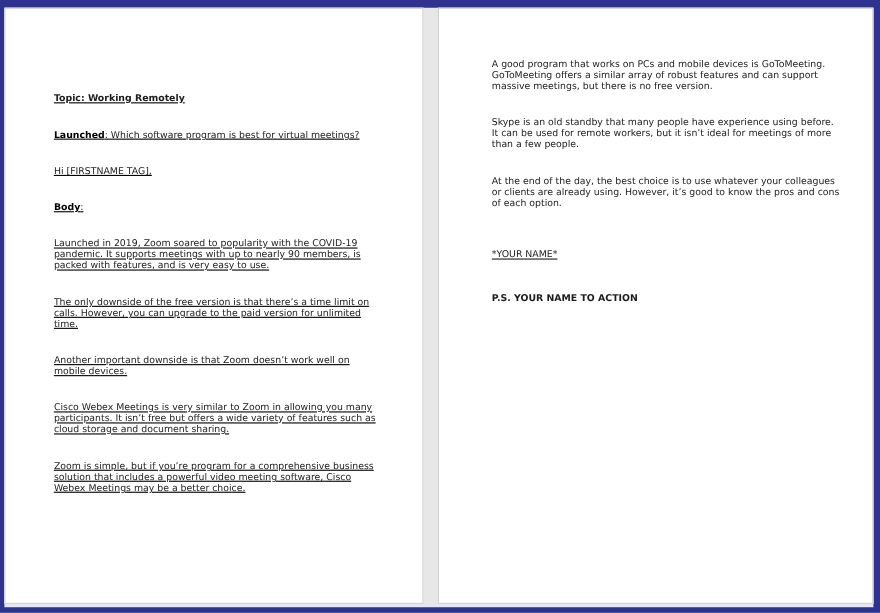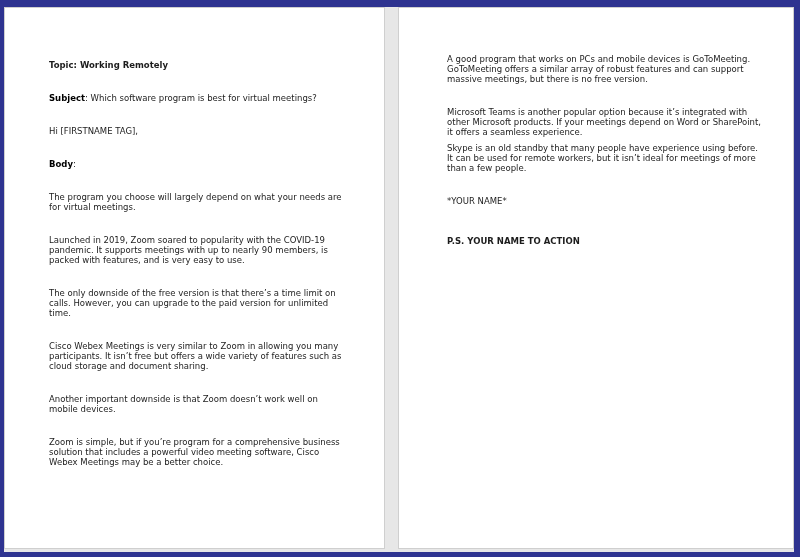--- a/index.html
+++ b/index.html
@@ -28,21 +28,22 @@
     height: calc(100% - 3px); 
   }
   .page {
     box-sizing: border-box;
     background: var(--page, #ffffff);
     border: 1px solid #cfcfcf;
     overflow: hidden;
   }
   .page-left {
     width: 387px;
-    padding: 52px 40px 0 44px;
+    padding: 77px 40px 0 44px;
+    text-decoration: underline;
   }
   .gutter {
     width: 13px;
   }
   .page-right {
     width: 402px;
     padding: 46px 28px 0 48px;
   }
   .page p {
     margin: 0 0 23px 0;
@@ -51,46 +52,45 @@
     letter-spacing: 0px;
     color: var(--text, #1c1c1c);
   }
   .bold, .page b {
     font-weight: bold;
     color: #000000;
   }
   
   .mb-s  { margin-bottom: 6px  !important; }
   .mb-m  { margin-bottom: 19px !important; }
-  .mb-l  { margin-bottom: 30px !important; }
+  .mb-l  { margin-bottom: 30px !important; text-decoration: underline; }
   .mb-xl { margin-bottom: 37px !important; }
 </style>
 </head>
 <body>
 
 <div class="frame">
   <div class="spread">
 
     <div class="page page-left">
       <p class="bold">Topic: Working Remotely</p>
-      <p><b>Subject</b><span>: Which software program is best for virtual meetings?</span></p>
+      <p><b>Launched</b><span>: Which software program is best for virtual meetings?</span></p>
       <p>Hi [FIRSTNAME TAG],</p>
       <p><b>Body</b><span>:</span></p>
-      <p>The program you choose will largely depend on what your needs are for virtual meetings.</p>
       <p>Launched in 2019, Zoom soared to popularity with the COVID-19 pandemic. It supports meetings with up to nearly 90 members, is packed with features, and is very easy to use.</p>
       <p>The only downside of the free version is that there’s a time limit on calls. However, you can upgrade to the paid version for unlimited time.</p>
+      <p>Another important downside is that Zoom doesn’t work well on mobile devices.</p>
       <p>Cisco Webex Meetings is very similar to Zoom in allowing you many participants. It isn’t free but offers a wide variety of features such as cloud storage and document sharing.</p>
-      <p>Another important downside is that Zoom doesn’t work well on mobile devices.</p>
       <p>Zoom is simple, but if you’re program for a comprehensive business solution that includes a powerful video meeting software, Cisco Webex Meetings may be a better choice.</p>
     </div>
 
     <div class="gutter"></div>
 
     <div class="page page-right">
       <p>A good program that works on PCs and mobile devices is GoToMeeting. GoToMeeting offers a similar array of robust features and can support massive meetings, but there is no free version.</p>
-      <p class="mb-s">Microsoft Teams is another popular option because it’s integrated with other Microsoft products. If your meetings depend on Word or SharePoint, it offers a seamless experience.</p>
       <p>Skype is an old standby that many people have experience using before. It can be used for remote workers, but it isn’t ideal for meetings of more than a few people.</p>
+      <p class="mb-xl">At the end of the day, the best choice is to use whatever your colleagues or clients are already using. However, it’s good to know the pros and cons of each option.</p>
       <p class="mb-l">*YOUR NAME*</p>
       <p class="bold">P.S. YOUR NAME TO ACTION</p>
     </div>
 
   </div>
 </div>
 
 </body></html>

